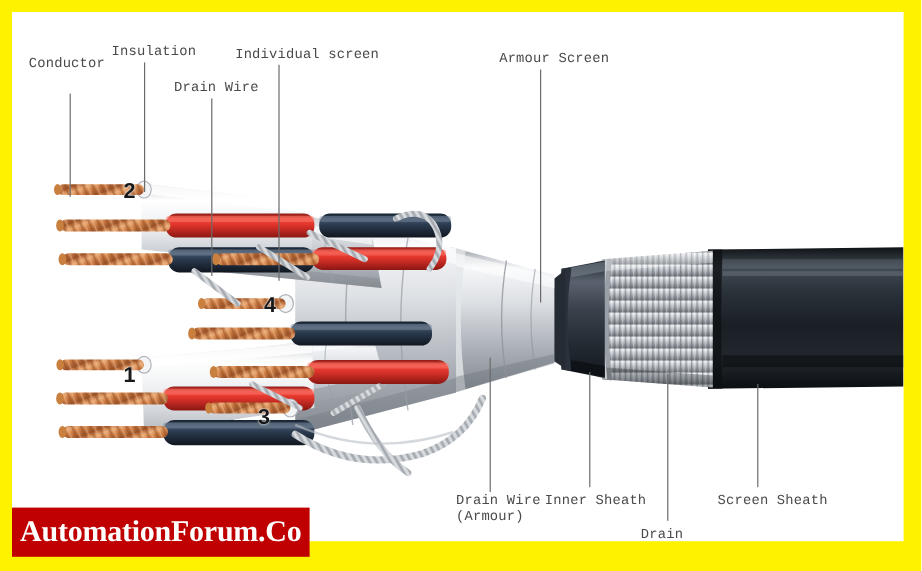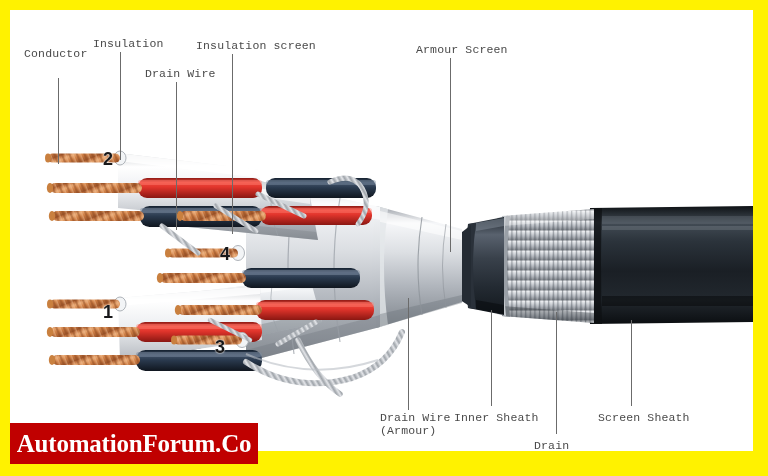--- a/index.html
+++ b/index.html
@@ -316,21 +316,21 @@
     <div class="leader" style="left:222px; top:44px;  height:180px;"></div>
     <div class="leader" style="left:440px; top:48px;  height:194px;"></div>
     <div class="leader" style="left:398px; top:288px; height:112px;"></div>
     <div class="leader" style="left:481px; top:300px; height:96px;"></div>
     <div class="leader" style="left:546px; top:302px; height:122px;"></div>
     <div class="leader" style="left:621px; top:310px; height:86px;"></div>
 
     <div class="anno" style="left:14px;  top:38px;">Conductor</div>
     <div class="anno" style="left:83px;  top:28px;">Insulation</div>
     <div class="anno" style="left:135px; top:58px;">Drain Wire</div>
-    <div class="anno" style="left:186px; top:30px;">Insulation screen</div>
+    <div class="anno" style="left:186px; top:30px;">Individual screen</div>
     <div class="anno" style="left:406px; top:34px;">Armour Screen</div>
 
     <div class="anno" style="left:370px; top:402px;">
       <span>Drain Wire</span><br>
       <span>(Armour)</span>
     </div>
 
     <div class="anno" style="left:444px; top:402px;">Inner Sheath</div>
     <div class="anno" style="left:524px; top:430px;">Drain</div>
     <div class="anno" style="left:588px; top:402px;">Screen Sheath</div>

